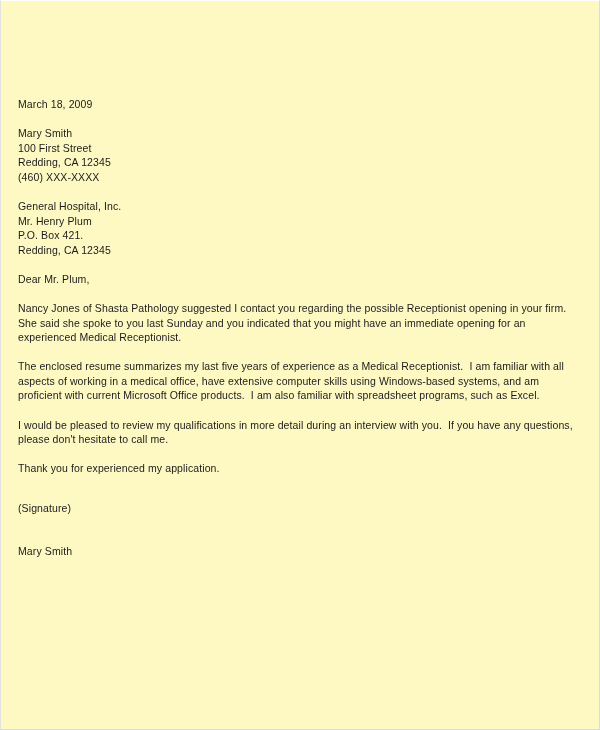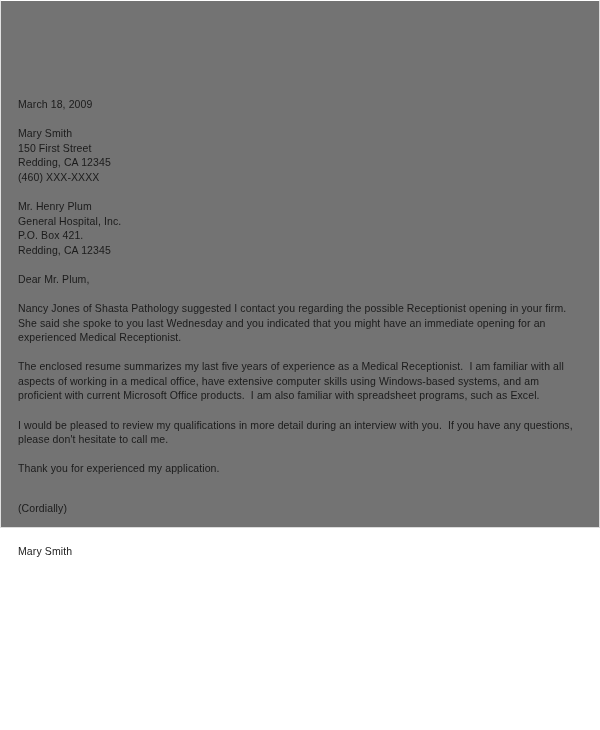--- a/index.html
+++ b/index.html
@@ -11,22 +11,22 @@
     height: 730px;
     background: #ffffff;
     font-family: "Liberation Sans", sans-serif;
     overflow: hidden;
   }
 
   .page {
     position: relative;
     box-sizing: border-box;
     width: 600px;
-    height: 528px;
-    background: #737373;
+    height: 730px;
+    background: #fef9c3;
     border-left: 1px solid #e2e2e2;
     border-right: 1px solid #dcdcdc;
     border-bottom: 1px solid #dcdcdc;
     border-top: 1px solid #ffffff;
     padding: 0;
   }
 
   .letter {
     position: absolute;
     left: 17px;
@@ -62,50 +62,50 @@
 <body>
 
 <div class="page">
   <div class="letter">
 
     <div class="line block">March 18, 2009</div>
     <div class="gap-after-date"></div>
 
     <div class="block">
       <span class="line addr-line">Mary Smith</span>
-      <span class="line addr-line">150 First Street</span>
+      <span class="line addr-line">100 First Street</span>
       <span class="line addr-line">Redding, CA 12345</span>
       <span class="line addr-line">(460) XXX-XXXX</span>
     </div>
     <div class="gap-after-sender"></div>
 
     <div class="block">
+      <span class="line addr-line">General Hospital, Inc.</span>
       <span class="line addr-line">Mr. Henry Plum</span>
-      <span class="line addr-line">General Hospital, Inc.</span>
       <span class="line addr-line">P.O. Box 421.</span>
       <span class="line addr-line">Redding, CA 12345</span>
     </div>
     <div class="gap-after-recip"></div>
 
     <div class="line block">Dear Mr. Plum,</div>
     <div class="gap-after-salut"></div>
 
-    <div class="para block">Nancy Jones of Shasta Pathology suggested I contact you regarding the possible Receptionist opening in your firm.  She said she spoke to you last Wednesday and you indicated that you might have an immediate opening for an experienced Medical Receptionist.</div>
+    <div class="para block">Nancy Jones of Shasta Pathology suggested I contact you regarding the possible Receptionist opening in your firm.  She said she spoke to you last Sunday and you indicated that you might have an immediate opening for an experienced Medical Receptionist.</div>
     <div class="gap-after-para"></div>
 
     <div class="para block">The enclosed resume summarizes my last five years of experience as a Medical Receptionist.  I am familiar with all aspects of working in a medical office, have extensive computer skills using Windows-based systems, and am proficient with current Microsoft Office products.  I am also familiar with spreadsheet programs, such as Excel.</div>
     <div class="gap-after-para"></div>
 
     <div class="para block">I would be pleased to review my qualifications in more detail during an interview with you.  If you have any questions, please don't hesitate to call me.</div>
     <div class="gap-after-para"></div>
 
     <div class="para block">Thank you for experienced my application.</div>
     <div class="gap-after-thanks"></div>
 
     <div class="gap-after-closing"></div>
 
-    <div class="line block">(Cordially)</div>
+    <div class="line block">(Signature)</div>
     <div class="gap-after-sig"></div>
 
     <div class="line block">Mary Smith</div>
 
   </div>
 </div>
 
 </body></html>

